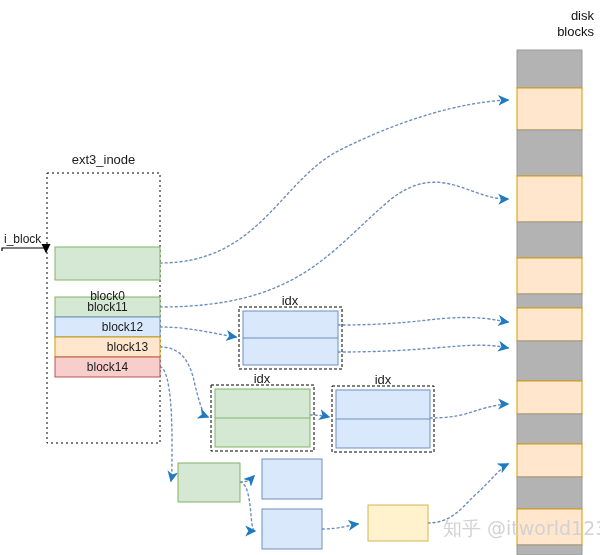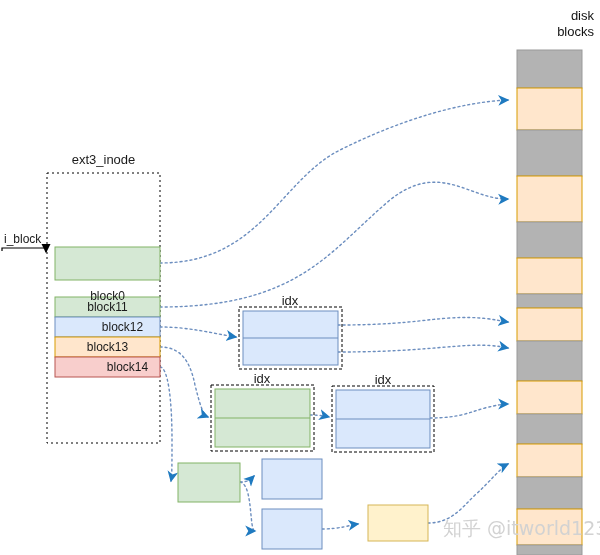--- a/index.html
+++ b/index.html
@@ -106,22 +106,22 @@
   </div>
 
   <div class="lbl" id="inode-title" style="left: 43.5px; top: 152px; width: 120px;">ext3_inode</div>
 
   <div class="lbl small" id="iblock-label" style="left: 4px; top: 232px;">i_block</div>
 
   <div id="row-labels">
       <div class="boxlabel" style="left: 55px; top: 247px; width: 105px; height: 33px; margin-top: 32px;">block0</div>
       <div class="boxlabel" style="left: 55px; top: 297px; width: 105px; height: 20px;">block11</div>
       <div class="boxlabel" style="left: 70px; top: 317px; width: 105px; height: 20px;">block12</div>
-      <div class="boxlabel" style="left: 55px; top: 337px; width: 105px; height: 20px;">block13</div>
-      <div class="boxlabel" style="left: 55px; top: 357px; width: 105px; height: 20px; padding-left: 20px;">block14</div>
+      <div class="boxlabel" style="left: 55px; top: 337px; width: 105px; height: 20px; padding-left: 20px;">block13</div>
+      <div class="boxlabel" style="left: 55px; top: 357px; width: 105px; height: 20px;">block14</div>
     </div>
   <div id="idx-labels">
       <div class="lbl" style="left: 275px; top: 293px; width: 30px;">idx</div>
       <div class="lbl" style="left: 247px; top: 371px; width: 30px;">idx</div>
       <div class="lbl" style="left: 368px; top: 372px; width: 30px;">idx</div>
     </div>
 
   <div class="wm" id="watermark" style="left: 443px; top: 516px;">知乎 @itworld123</div>
 </div>
 

